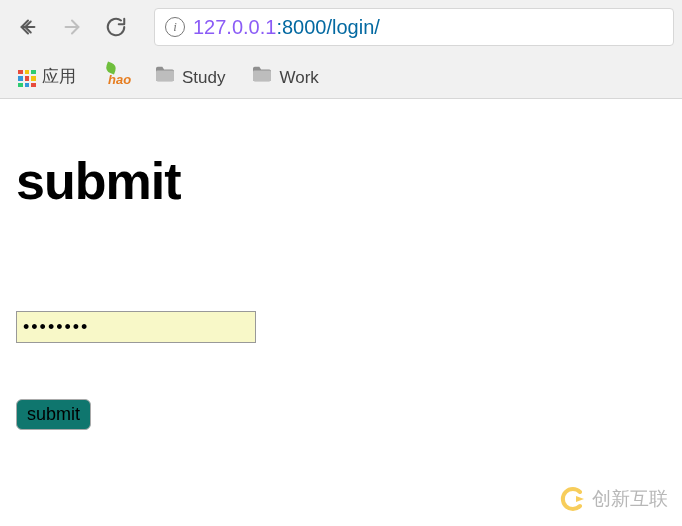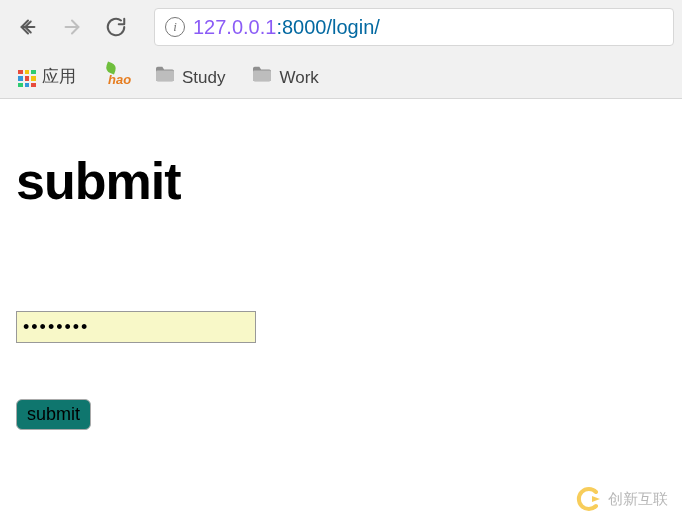--- a/index.html
+++ b/index.html
@@ -164,21 +164,21 @@
       gap: 6px;
       opacity: 0.7;
     }
     .wm-logo {
       width: 26px;
       height: 26px;
       position: relative;
     }
     .wm-logo svg { width: 26px; height: 26px; }
     .wm-text {
-      font-size: 15px;
+      font-size: 19px;
       color: #999;
       font-weight: 500;
     }
   </style>
 </head>
 <body>
 
 <div class="browser-chrome">
   <div class="toolbar">
     <div class="nav-btn">

